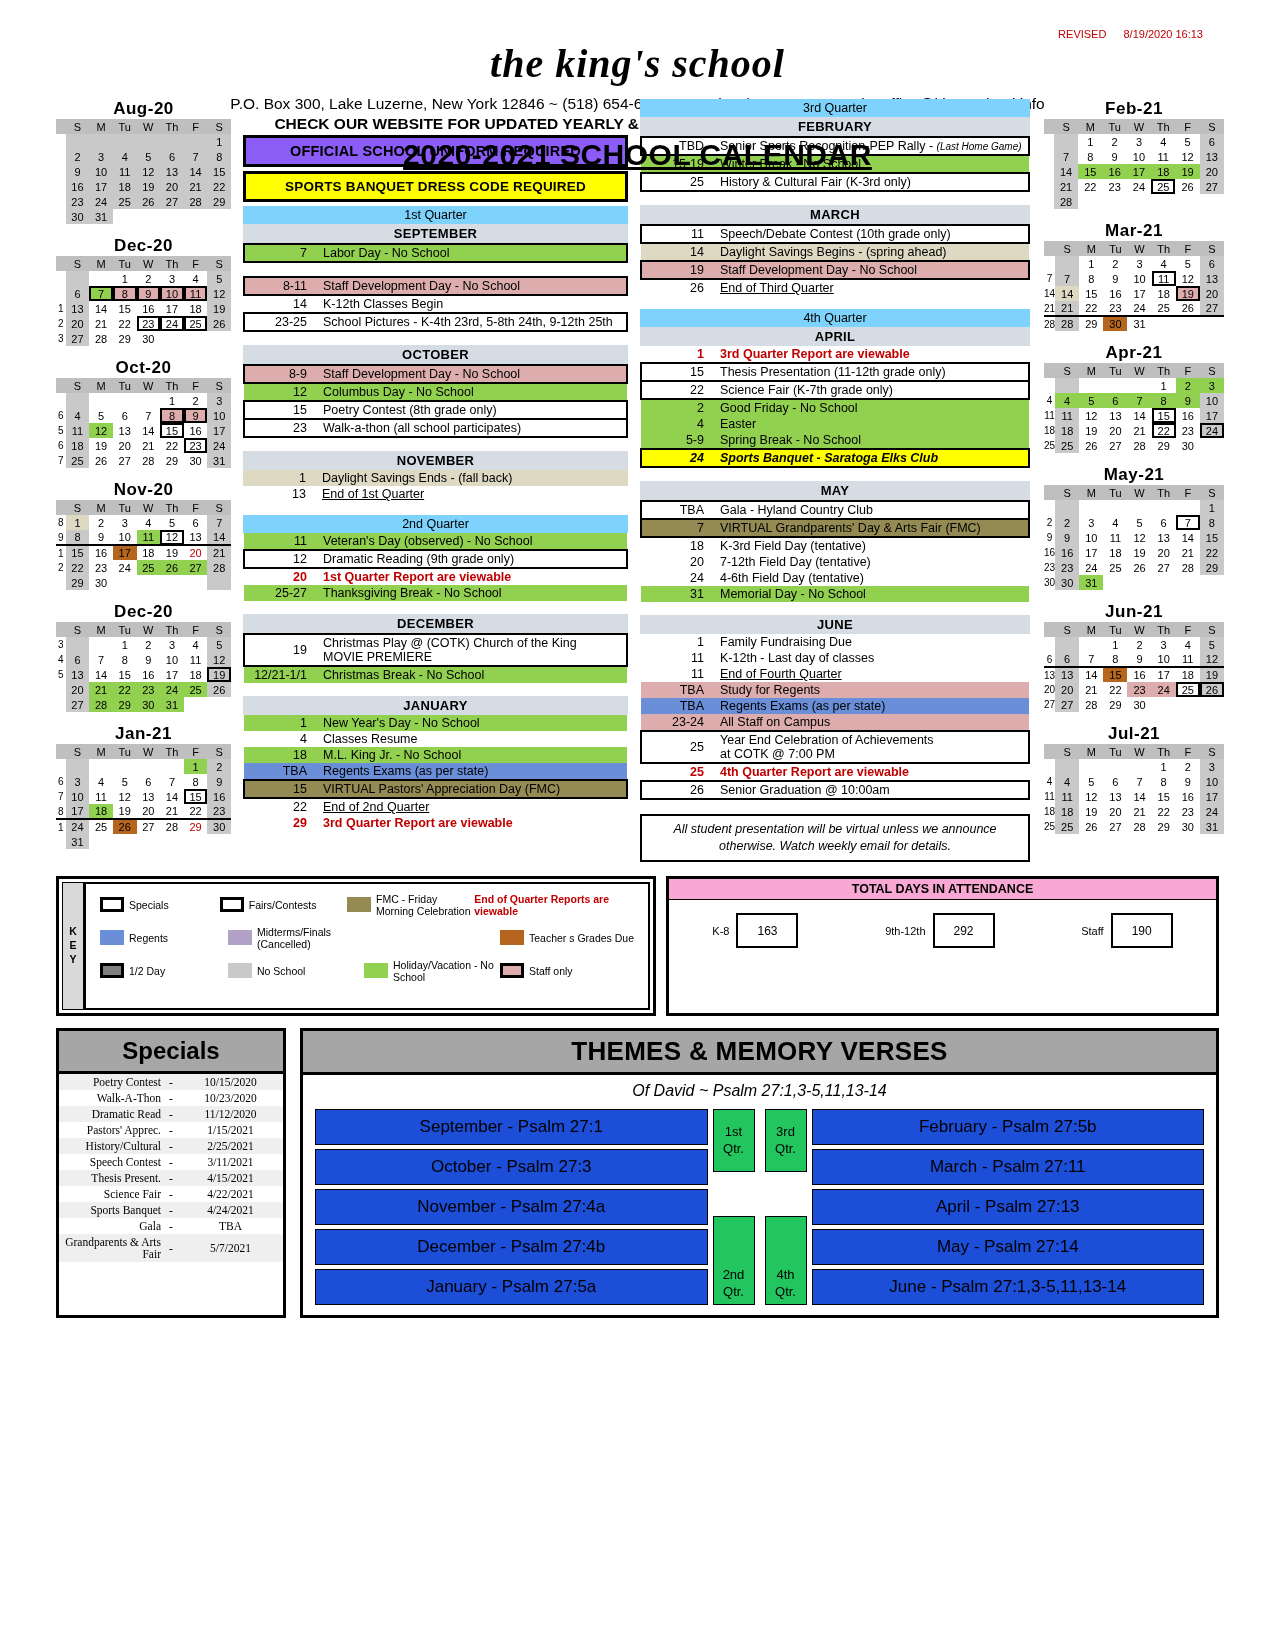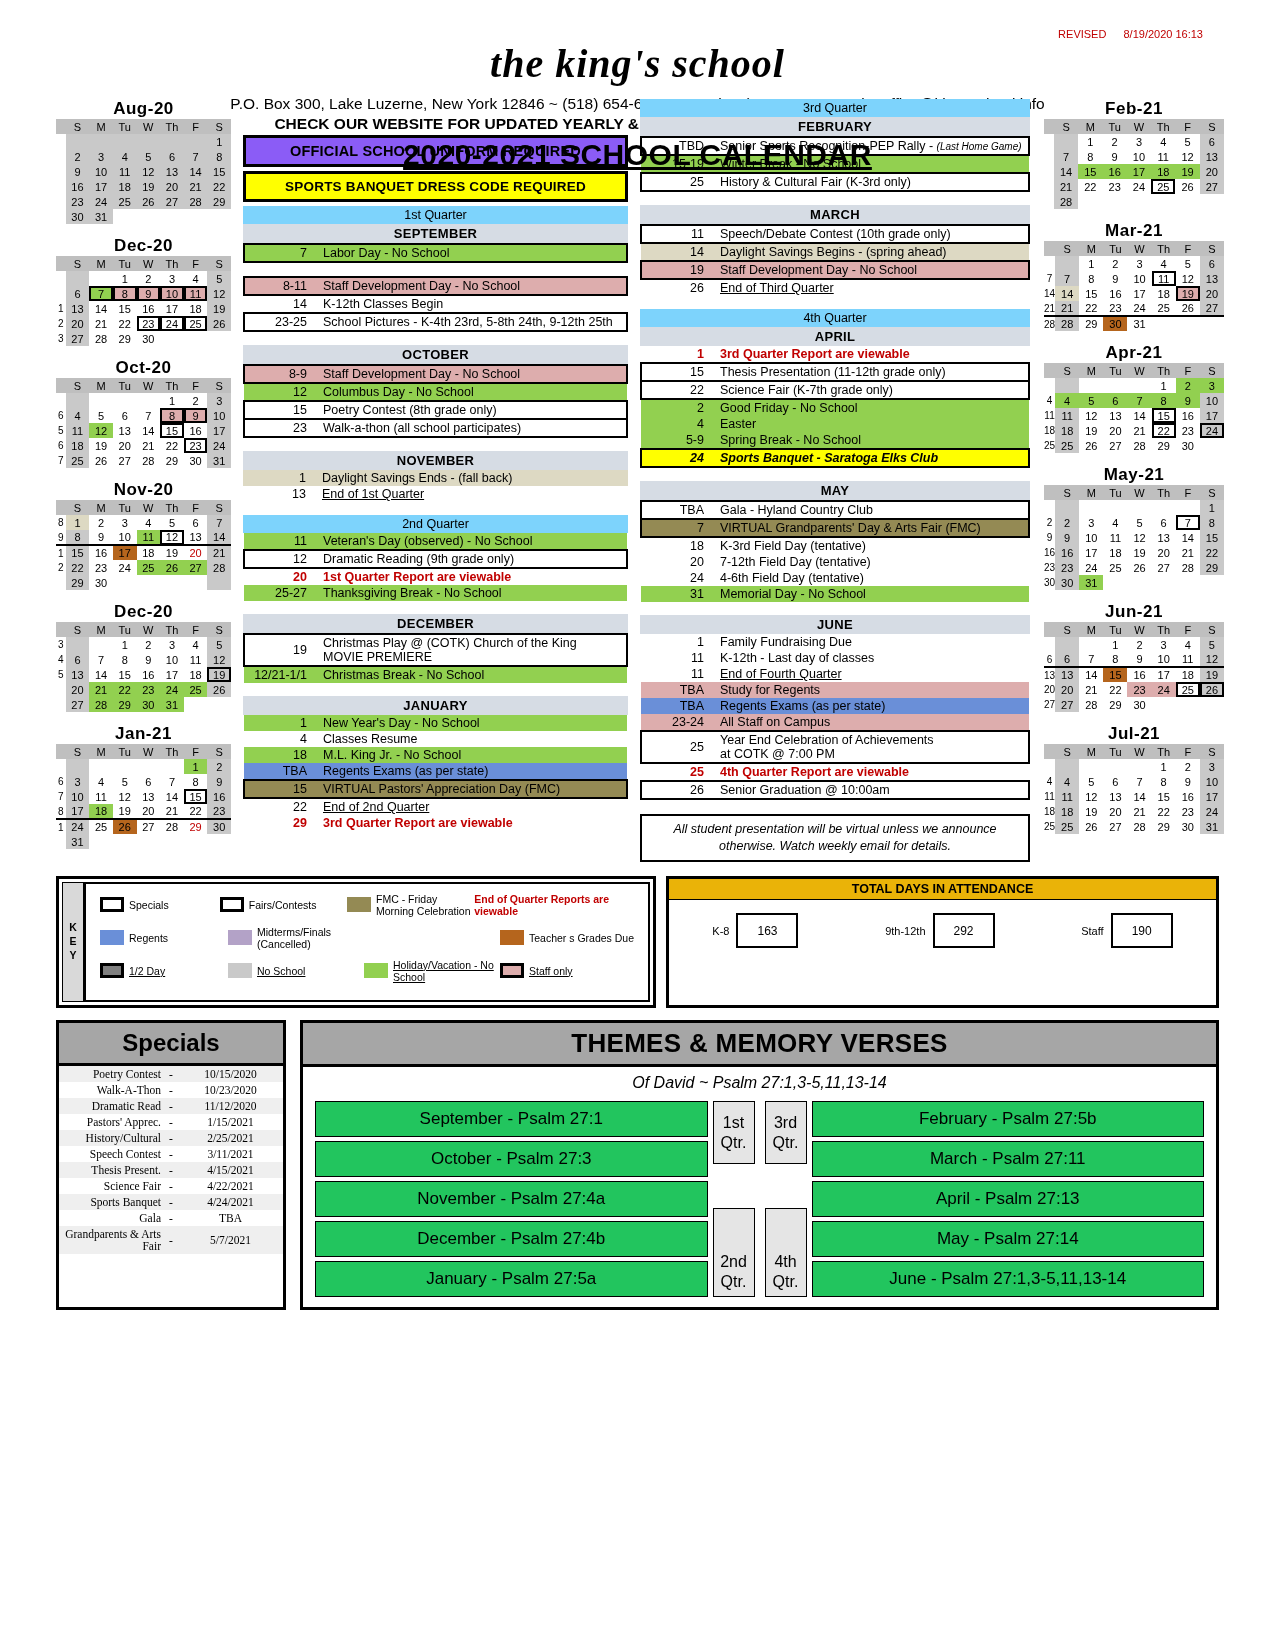--- a/index.html
+++ b/index.html
@@ -98,28 +98,28 @@
   
   .bottom-row { display:flex; margin-top:14px; gap:10px; padding:0 56px;}
   .keybox { flex:none; width:600px; border:3px solid #000; display:flex; padding:3px;}
   .key-letter {
     width:22px; background:#d9d9d9; border:1.5px solid #000;
     display:flex; flex-direction:column; align-items:center; justify-content:center;
     font-size:10.5px; font-weight:bold; line-height:1.3;
   }
   .key-body { flex:1; border:2.5px solid #000; padding:9px 4px 9px 14px; }
   .key-line { display:flex; align-items:center; margin-bottom:9px; font-size:10.5px;}
-  .key-line:last-child{margin-bottom:8px;text-decoration:underline;}
+  .key-line:last-child{margin-bottom:16px;}
   .sw { width:24px; height:15px; margin-right:5px; flex:none;}
   .sw.outline { background:#fff; border:3px solid #000; }
   .sw.half { background:#808080; border:3px solid #000; }
   .kcell { display:flex; align-items:center; }
   .k1 { width:128px; } .k2 { width:136px; }
   .attbox { flex:1; border:3px solid #000; }
-  .att-title { background:#eab308; text-align:center; font-weight:bold; font-size:12.5px;
+  .att-title { background:#f9a8d4; text-align:center; font-weight:bold; font-size:12.5px;
                padding:3px 0; border-bottom:1px solid #000;}
   .att-body { display:flex; align-items:center; justify-content:space-around; height:62px;}
   .att-item { display:flex; align-items:center; gap:7px; font-size:11px;}
   .att-val { border:2.5px solid #000; width:62px; height:35px; display:flex;
              align-items:center; justify-content:center; font-size:12px;}
 
   
   .lower { display:flex; margin-top:12px; padding:0 56px; gap:14px; align-items:stretch;}
   .specials { width:230px; flex:none; border:3px solid #000; }
   .specials h2 { margin:0; background:#a6a6a6; text-align:center; font-size:24px;
@@ -131,26 +131,26 @@
   .sp-tbl td.v { text-align:center; }
   .sp-tbl tr:nth-child(odd) td { background:#efefef; }
 
   .themes { flex:1; border:3px solid #000; }
   .themes h2 { margin:0; background:#a6a6a6; text-align:center; font-size:26px;
                padding:5px 0; border-bottom:3px solid #000; letter-spacing:.3px;}
   .theme-sub { text-align:center; font-style:italic; font-size:16px; padding:7px 0 9px;}
   .theme-grid { display:flex; padding:0 12px 10px; gap:0; }
   .tcol { display:flex; flex-direction:column; gap:4px; }
   .tcol.wide { flex:1; }
-  .tcell { border:1.5px solid #000; background:#22c55e; text-align:center;
+  .tcell { border:1.5px solid #000; background:#1d4ed8; text-align:center;
            font-size:17px; padding:7px 0; }
   .qcol { width:42px; flex:none; display:flex; flex-direction:column; gap:4px;
           margin:0 5px; }
-  .qcell { border:1.5px solid #000; background:#e5e5e5; text-align:center;
-           font-size:16px; padding:4px 0; line-height:1.25; }
+  .qcell { border:1.5px solid #000; background:#22c55e; text-align:center;
+           font-size:13px; padding:4px 0; line-height:1.25; }
   .qcell.q-a { flex:2.05; display:flex; flex-direction:column; justify-content:center;}
   .qcell.q-b { flex:3; display:flex; flex-direction:column; justify-content:flex-end;margin-top:40px;}
 </style>
 </head>
 <body>
 
 <div class="header">
   <div class="revised">
     <span>REVISED</span>
     <span>8/19/2020 16:13</span>

